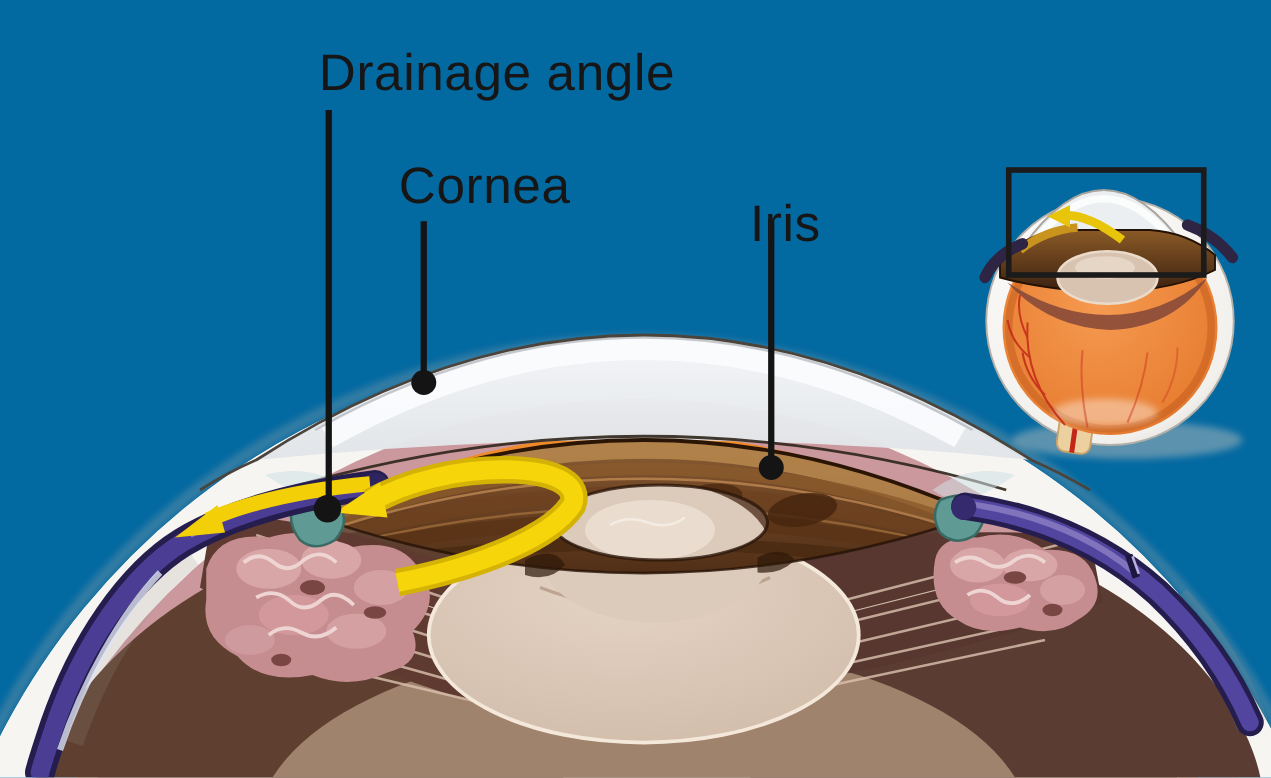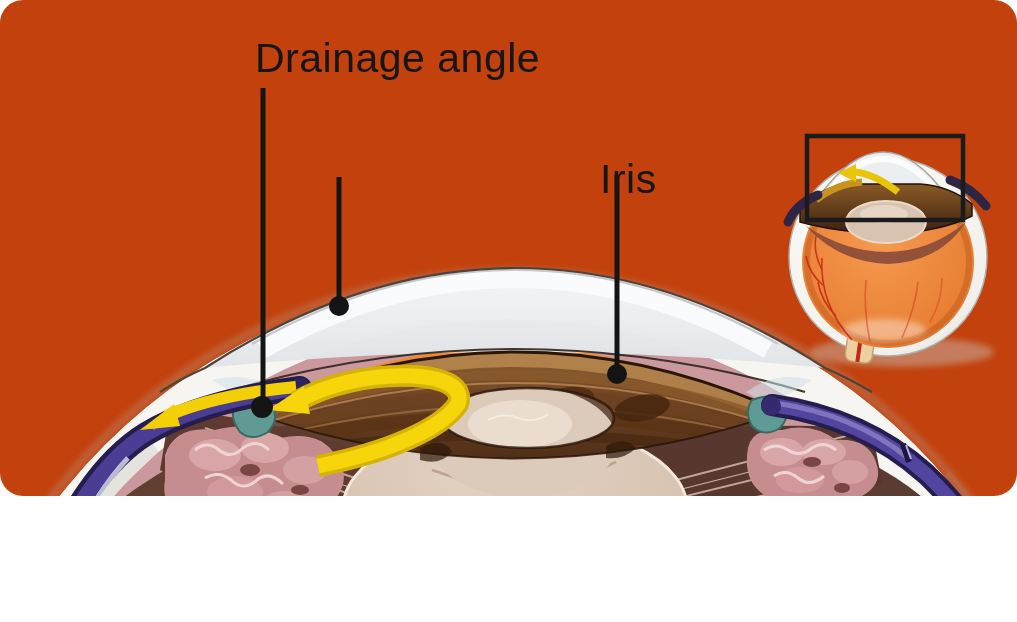--- a/index.html
+++ b/index.html
@@ -1,18 +1,18 @@
 <!DOCTYPE html>
 <html><head>
 <meta charset="utf-8">
 <style>
   html,body{margin:0;padding:0;background:#fff;}
   #stage{
-    position:relative;width:1017px;height:496px;background:#c2410c;
-    overflow:hidden;font-family:"Liberation Sans",sans-serif;border-radius:23px;
+    position:relative;width:1017px;height:622px;background:#0369a1;
+    overflow:hidden;font-family:"Liberation Sans",sans-serif;
   }
   #stage svg{position:absolute;left:0;top:0;}
   .label{
     position:absolute;color:#161616;font-size:41px;line-height:1.1;
     letter-spacing:.5px;white-space:nowrap;font-weight:500;
     font-family:"Liberation Sans",sans-serif;
   }
   #lab-drainage{left:255px;top:36px;}
   #lab-cornea{left:319px;top:126px;}
   #lab-iris{left:600px;top:126px;margin-top:31px;}
@@ -238,15 +238,16 @@
       <g>
         <path d="M 898,192 Q 872,172 852,172" stroke="#e8c40a" stroke-width="7" fill="none"></path>
         <polygon points="838,173 856,164 856,182" fill="#e8c40a"></polygon>
       </g>
     </g>
     <rect x="807" y="136" width="156" height="84" fill="none" stroke="#1b1b1b" stroke-width="4.5"></rect>
   </g>
 </svg>
 
 <div class="label" id="lab-drainage">Drainage angle</div>
+<div class="label" id="lab-cornea">Cornea</div>
 <div class="label" id="lab-iris">Iris</div>
 
 </div>
 
 </body></html>

